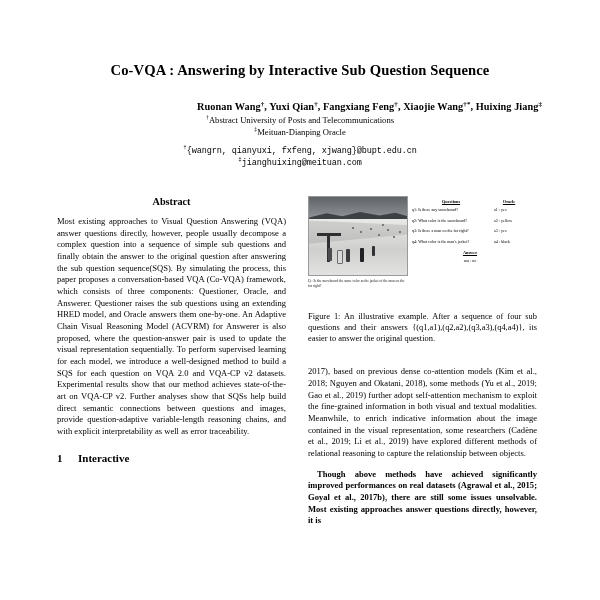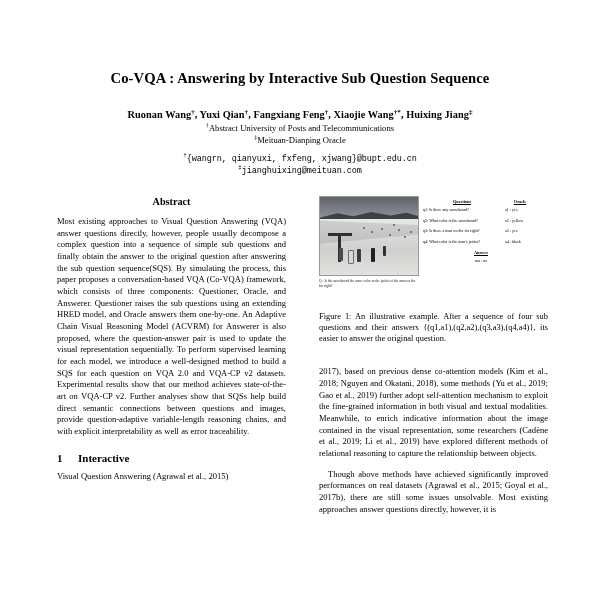--- a/index.html
+++ b/index.html
@@ -11,21 +11,21 @@
     height: 600px;
     background: #ffffff;
     font-family: "Liberation Serif", serif;
     color: #000000;
     overflow: hidden;
   }
   .page {
     position: relative;
     width: 600px;
     height: 600px;
-    padding: 8px;
+    padding: 0;
     box-sizing: border-box;
   }
 
   
   .title-block {
     padding: 62px 58px 0 58px;
     text-align: center;
   }
   .paper-title {
     font-size: 14.6px;
@@ -33,20 +33,21 @@
     letter-spacing: 0.1px;
     line-height: 1.2;
     margin: 0 0 21px 0;
   }
   .author-line {
     font-size: 10.3px;
     font-weight: bold;
     line-height: 1.25;
     margin: 0 0 2px 0;
     letter-spacing: 0.05px;
+    text-align: right;
   }
   .affil {
     font-size: 8.6px;
     line-height: 1.3;
     margin: 0;
   }
   .email-line {
     font-family: "Liberation Mono", monospace;
     font-size: 8.5px;
     line-height: 1.45;
@@ -62,21 +63,21 @@
     line-height: 0;
   }
 
   
   .columns {
     position: absolute;
     top: 196px;
     left: 0;
     width: 600px;
     display: flex;
-    gap: 33px;
+    gap: 22px;
     padding: 0 57px;
     box-sizing: border-box;
   }
   .col {
     width: 229px;
     flex: 0 0 229px;
   }
 
   .section-head-centered {
     text-align: center;
@@ -93,20 +94,21 @@
     hyphens: auto;
   }
   .body-text p {
     font-size: 8.55px;
     line-height: 1.365;
     text-align: justify;
     margin: 0;
   }
   .body-text p.indent {
     text-indent: 9px;
+    font-weight: bold;
   }
   .section-num-head {
     font-size: 11px;
     font-weight: bold;
     margin: 15px 0 7px 0;
     display: flex;
     gap: 10px;
   }
   .section-num-head .num { width: 11px; }
 
@@ -261,23 +263,20 @@
 
     <div class="col">
       <div class="section-head-centered">Abstract</div>
       <div class="abstract-body">
         <p>Most existing approaches to Visual Question Answering (VQA) answer questions directly, however, people usually decompose a complex question into a sequence of simple sub questions and finally obtain the answer to the original question after answering the sub question sequence(SQS). By simulating the process, this paper proposes a conversation-based VQA (Co-VQA) framework, which consists of three components: Questioner, Oracle, and Answerer. Questioner raises the sub questions using an extending HRED model, and Oracle answers them one-by-one. An Adaptive Chain Visual Reasoning Model (ACVRM) for Answerer is also proposed, where the question-answer pair is used to update the visual representation sequentially. To perform supervised learning for each model, we introduce a well-designed method to build a SQS for each question on VQA 2.0 and VQA-CP v2 datasets. Experimental results show that our method achieves state-of-the-art on VQA-CP v2. Further analyses show that SQSs help build direct semantic connections between questions and images, provide question-adaptive variable-length reasoning chains, and with explicit interpretability as well as error traceability.</p>
       </div>
 
       <div class="section-num-head">
         <span class="num">1</span>
         <span>Interactive</span>
-      </div>
-      <div class="body-text">
-        <p>Visual Question Answering (Agrawal et al., 2015)</p>
       </div>
     </div>
 
     <div class="col">
 
       <div class="figure">
         <div class="fig-inner">
 
           <div class="fig-photo-wrap">
             <div class="fig-photo">

